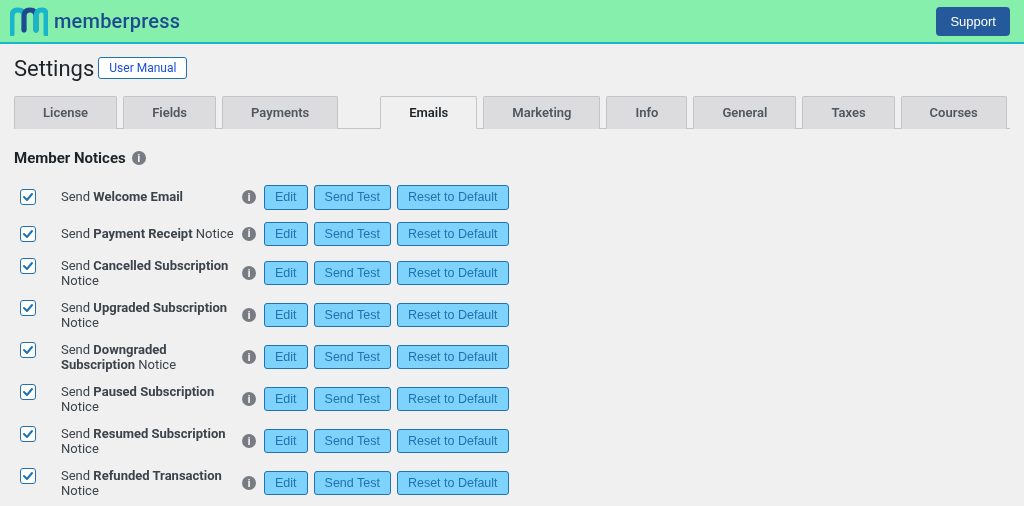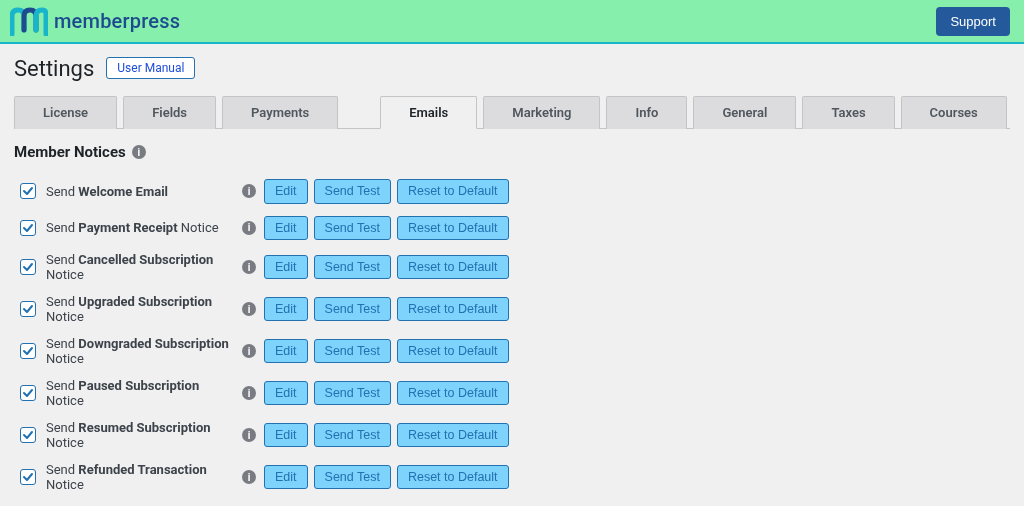--- a/index.html
+++ b/index.html
@@ -39,21 +39,20 @@
     cursor: pointer;
   }
   .page {
     padding: 12px 14px 24px 14px;
   }
   h1.page-title {
     font-size: 22px;
     font-weight: 400;
     color: #1d2327;
     display: inline-block;
-    margin-right: 8px;
   }
   .manual-btn {
     display: inline-block;
     border: 1px solid #2271b1;
     color: #1d4ed8;
     background: #fff;
     border-radius: 3px;
     padding: 3px 10px;
     font-size: 12px;
     vertical-align: 4px;
@@ -79,21 +78,21 @@
     bottom: -1px;
     text-align: right;
   }
   .tab.active {
     background: #f0f0f1;
     color: #1d2327;
     border-bottom: 1px solid #f0f0f1;
     margin-left: 36px;
   }
   .section-head {
-    margin-top: 14px;
+    margin-top: 20px;
     display: flex;
     align-items: center;
     gap: 6px;
   }
   .section-head h2 {
     font-size: 15px;
     font-weight: 700;
     color: #1d2327;
   }
   .info-icon {
@@ -112,22 +111,21 @@
   .notice-list {
     margin-top: 12px;
   }
   .row {
     display: flex;
     align-items: center;
     padding: 6px 0;
   }
   .col-label {
     display: flex;
-    align-items: center;
-    gap: 10px;
+    gap: 25px;
     width: 224px;
     padding-left: 6px;
   }
   .check {
     width: 16px; height: 16px;
     border: 1px solid #2271b1;
     border-radius: 3px;
     background: #fff;
     display: inline-flex;
     align-items: center;

